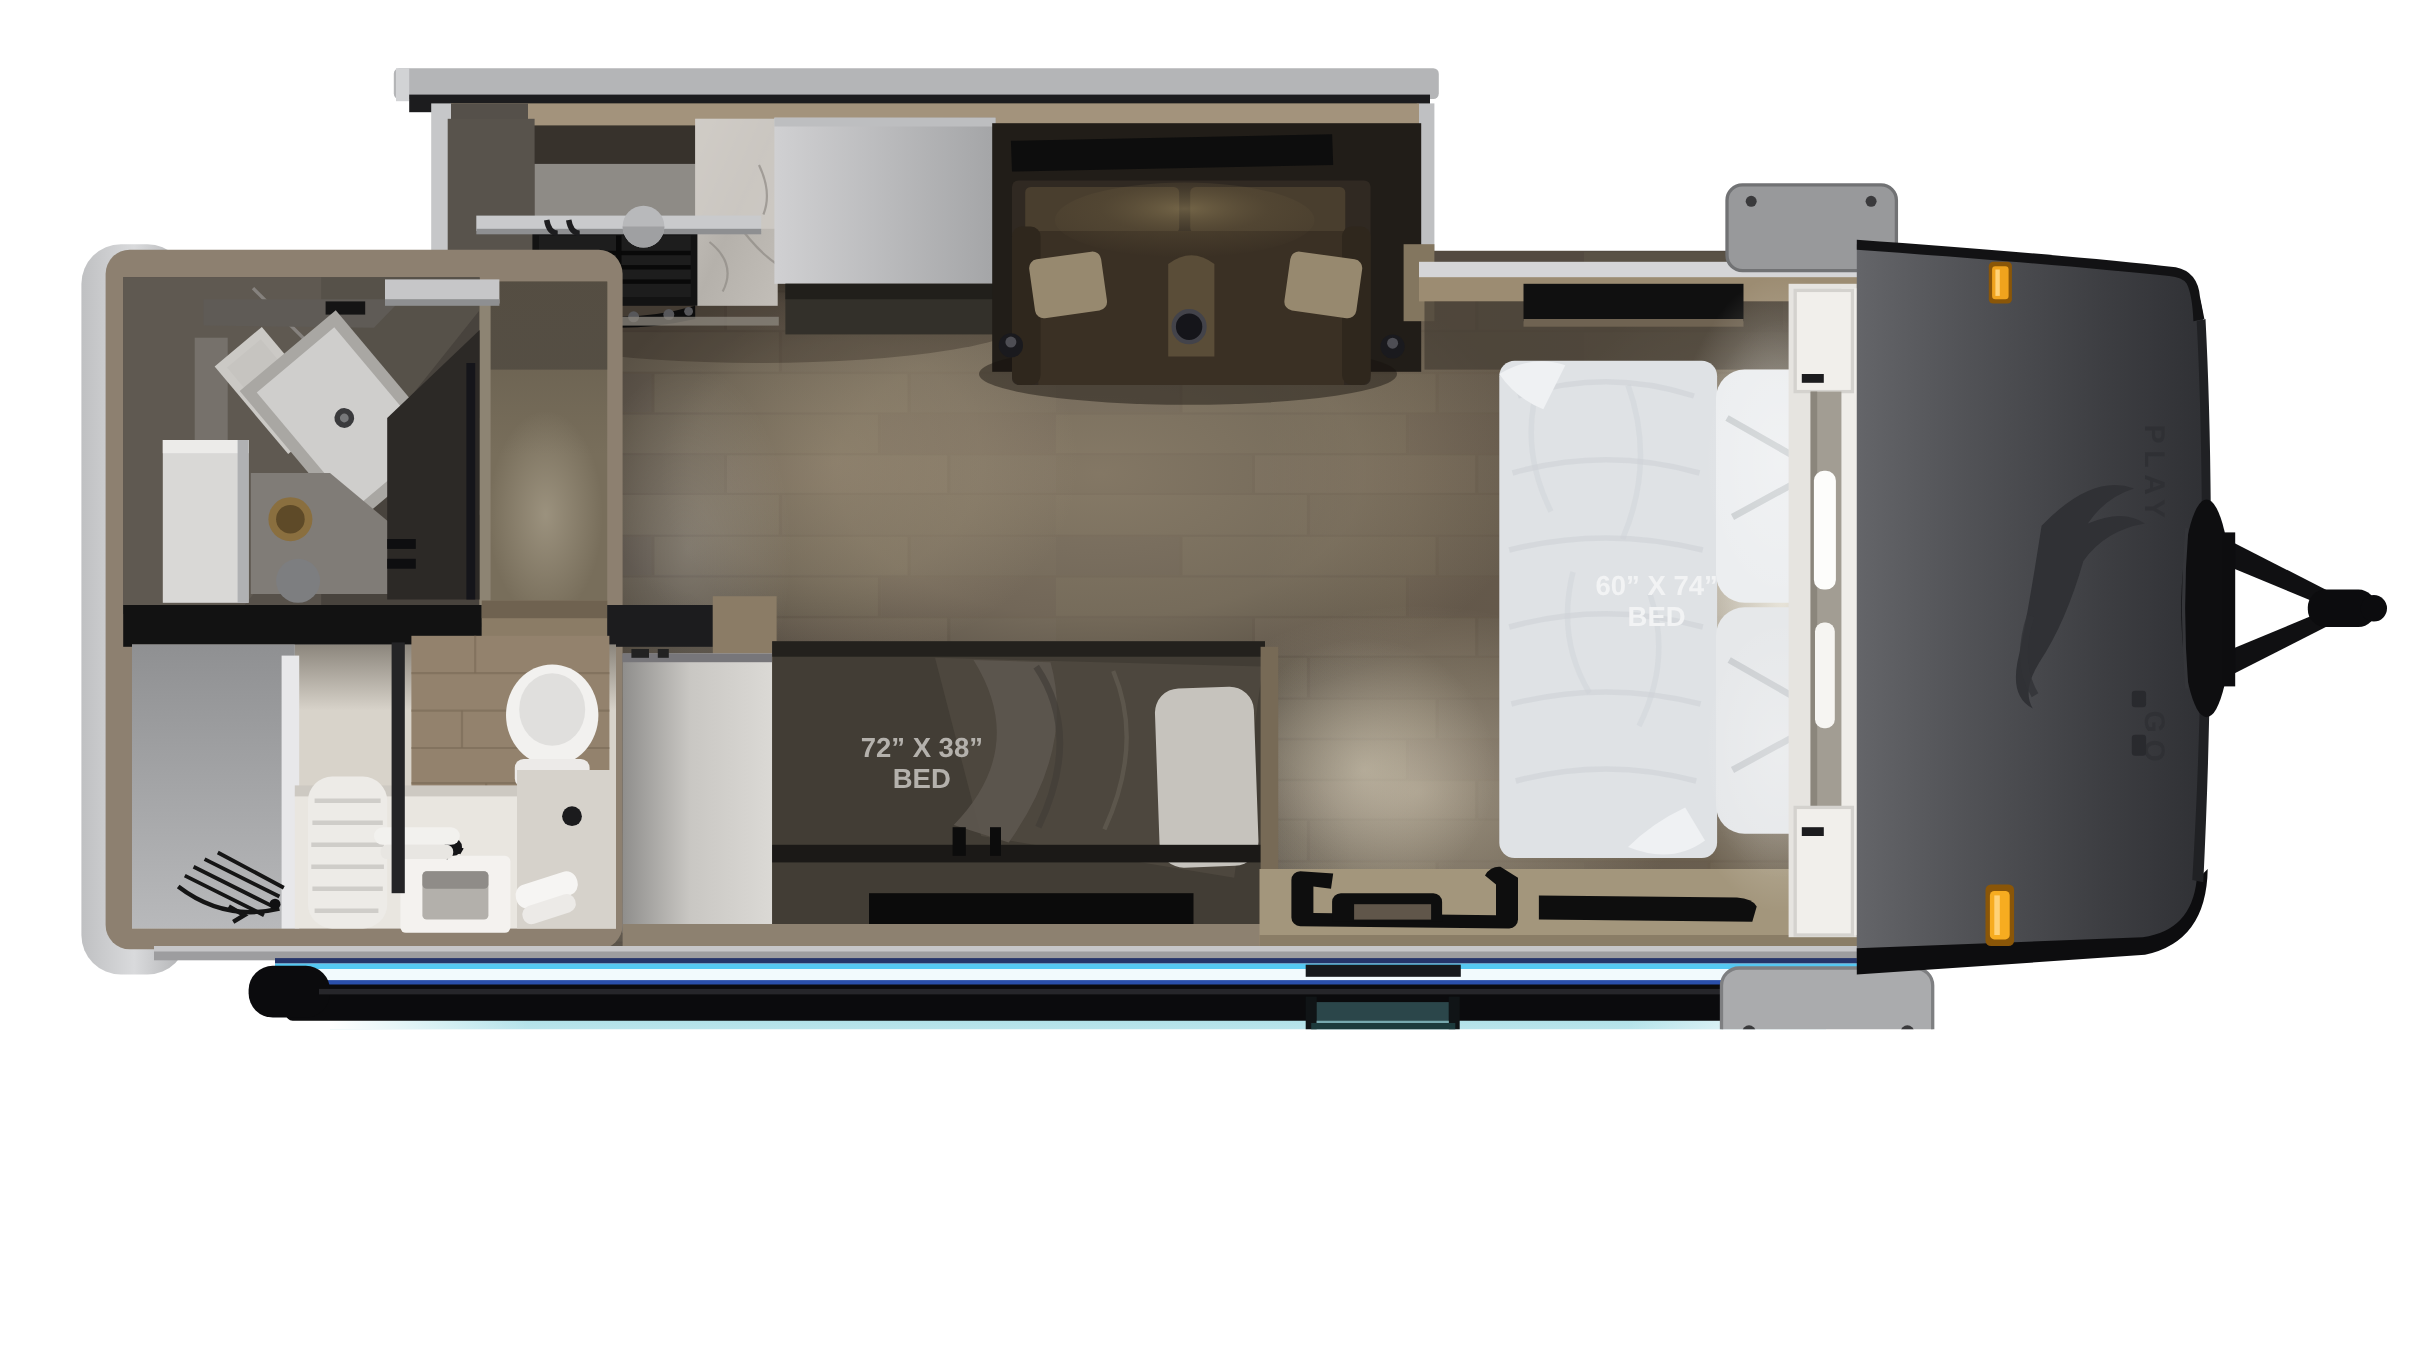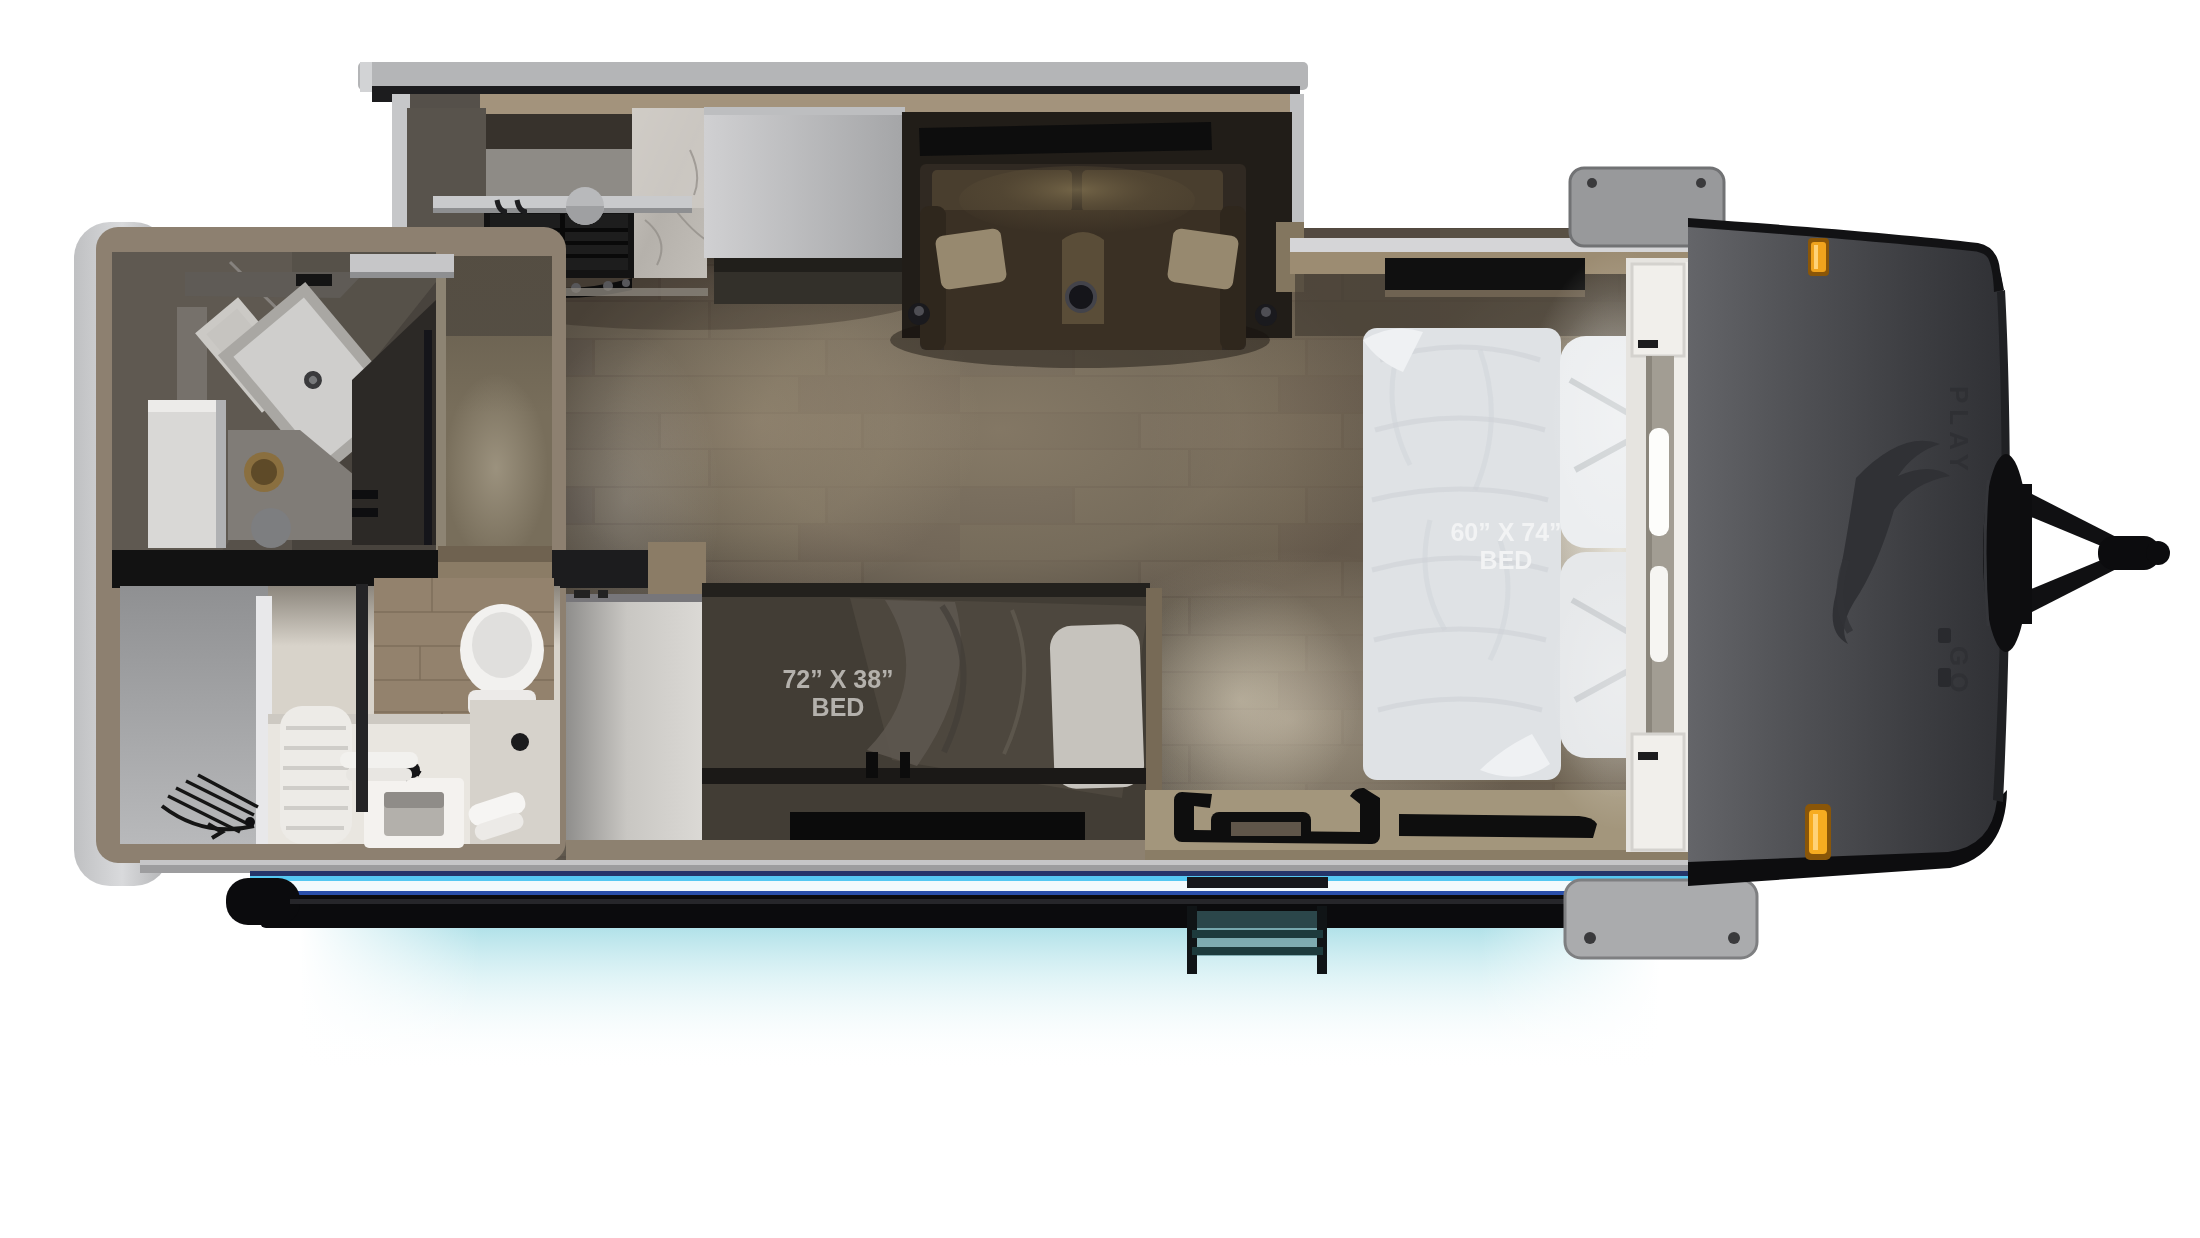--- a/index.html
+++ b/index.html
@@ -1,16 +1,16 @@
 <!DOCTYPE html>
 <html><head>
 <meta charset="utf-8">
 <style>
   html,body{margin:0;padding:0;background:#ffffff;}
-  #stage{position:relative;width:2200px;height:1238px;background:#ffffff;overflow:hidden;}
+  #stage{position:relative;width:2200px;height:936px;background:#ffffff;overflow:hidden;}
   svg{display:block;}
   text{font-family:"Liberation Sans", sans-serif;}
 </style>
 </head>
 <body>
 <div id="stage">
 <svg width="2200" height="1238" viewBox="0 0 2200 1238" xmlns="http://www.w3.org/2000/svg">
 <defs>
   <pattern id="planks" x="0" y="6" width="480" height="148" patternUnits="userSpaceOnUse">
     <rect width="480" height="148" fill="#5d554a"></rect>

